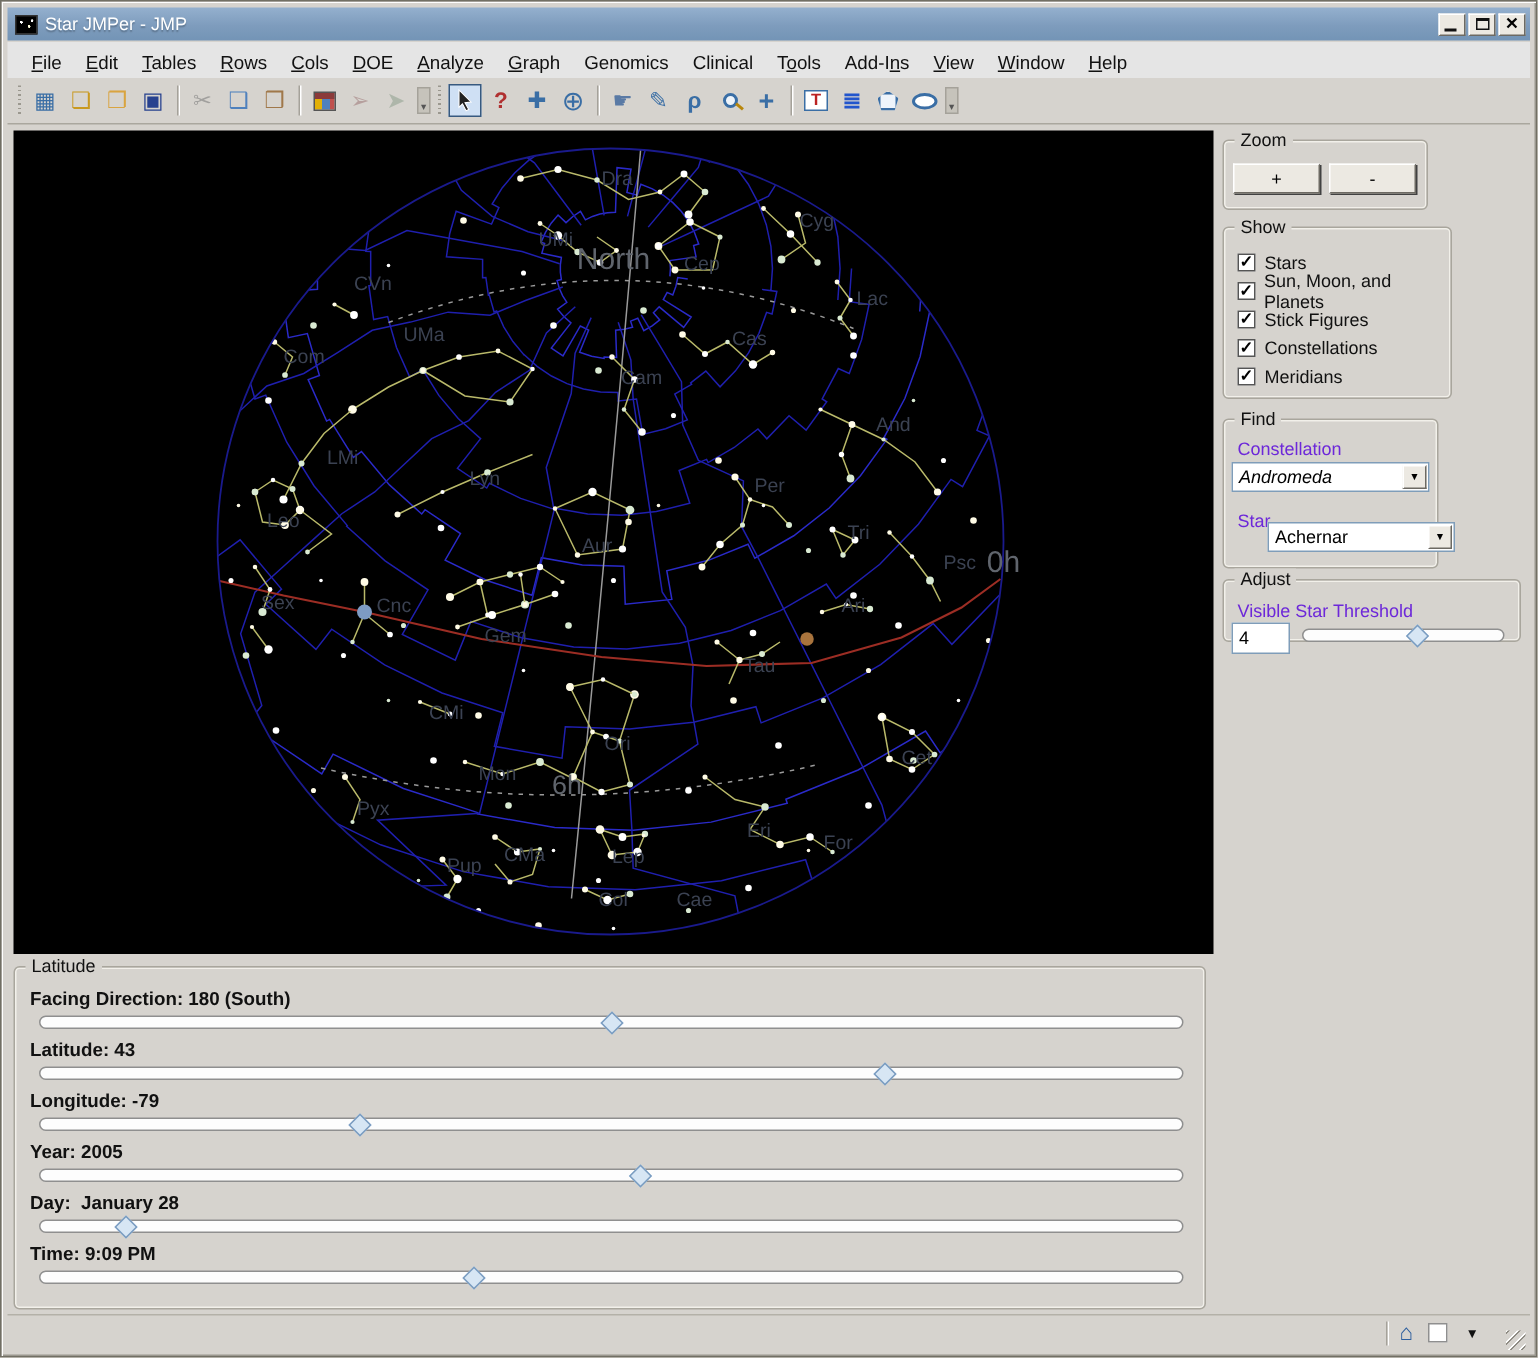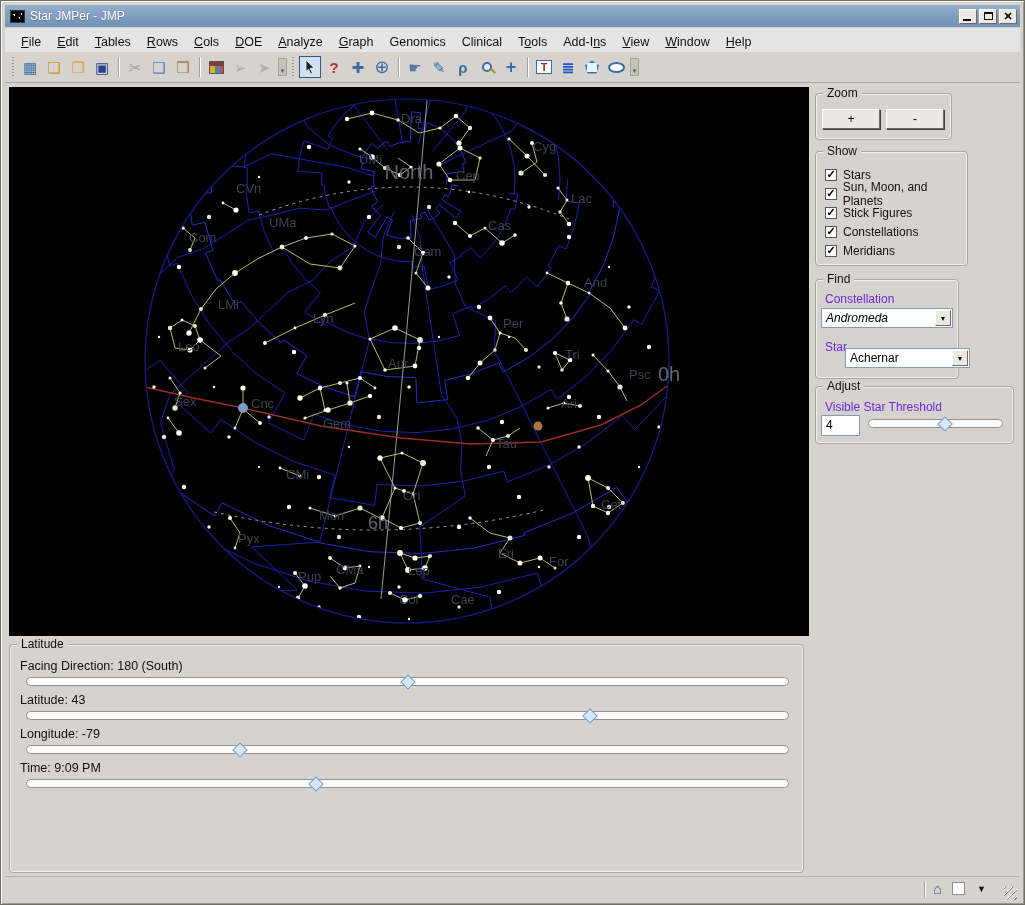--- a/index.html
+++ b/index.html
@@ -562,48 +562,60 @@
       <div class="val">Andromeda</div>
       <div class="drop">▼</div>
     </div>
     <div class="fieldlabel" style="left:9px;top:60px;">Star</div>
     <div class="combo" style="left:5px;top:68px;width:125px;margin-left:24px;">
       <div class="val">Achernar</div>
       <div class="drop">▼</div>
     </div>
   </div>
 
-  <div class="groupbox" style="left:814px;top:385px;width:199px;height:58px;">
+  <div class="groupbox" style="left:814px;top:385px;width:199px;height:42px;">
     <span class="legend">Adjust</span>
     <div class="fieldlabel" style="left:9px;top:13px;">Visible Star Threshold</div>
     <div class="textinput" style="left:5px;top:28px;width:39px;height:21px;">4</div>
     <div class="slider-track" style="left:52px;top:32px;width:135px;">
       <div class="slider-thumb" id="adjust-thumb" style="left: 57%;"></div>
     </div>
   </div>
 
   <div class="groupbox" style="left:8px;top:643px;width:795px;height:229px;">
     <span class="legend">Latitude</span>
-    <div id="vp-rows" style="position:absolute;left:0;top:13px;right:0;">
+    <div id="vp-rows" style="position:absolute;left:0;top:13px;right:0;font-weight:bold;">
         <div class="vp-row">
           <div class="vp-label">Facing Direction: 180 (South)</div>
           <div class="vp-track">
             <div class="slider-thumb" style="left: 50%;"></div>
           </div>
         </div>
         <div class="vp-row">
           <div class="vp-label">Latitude: 43</div>
           <div class="vp-track">
             <div class="slider-thumb" style="left: 74%;"></div>
           </div>
         </div>
         <div class="vp-row">
           <div class="vp-label">Longitude: -79</div>
           <div class="vp-track">
             <div class="slider-thumb" style="left: 28%;"></div>
+          </div>
+        </div>
+        <div class="vp-row">
+          <div class="vp-label">Year: 2005</div>
+          <div class="vp-track">
+            <div class="slider-thumb" style="left: 52.5%;"></div>
+          </div>
+        </div>
+        <div class="vp-row">
+          <div class="vp-label">Day:  January 28</div>
+          <div class="vp-track">
+            <div class="slider-thumb" style="left: 7.5%;"></div>
           </div>
         </div>
         <div class="vp-row">
           <div class="vp-label">Time: 9:09 PM</div>
           <div class="vp-track">
             <div class="slider-thumb" style="left: 38%;"></div>
           </div>
         </div>
       </div>
   </div>

